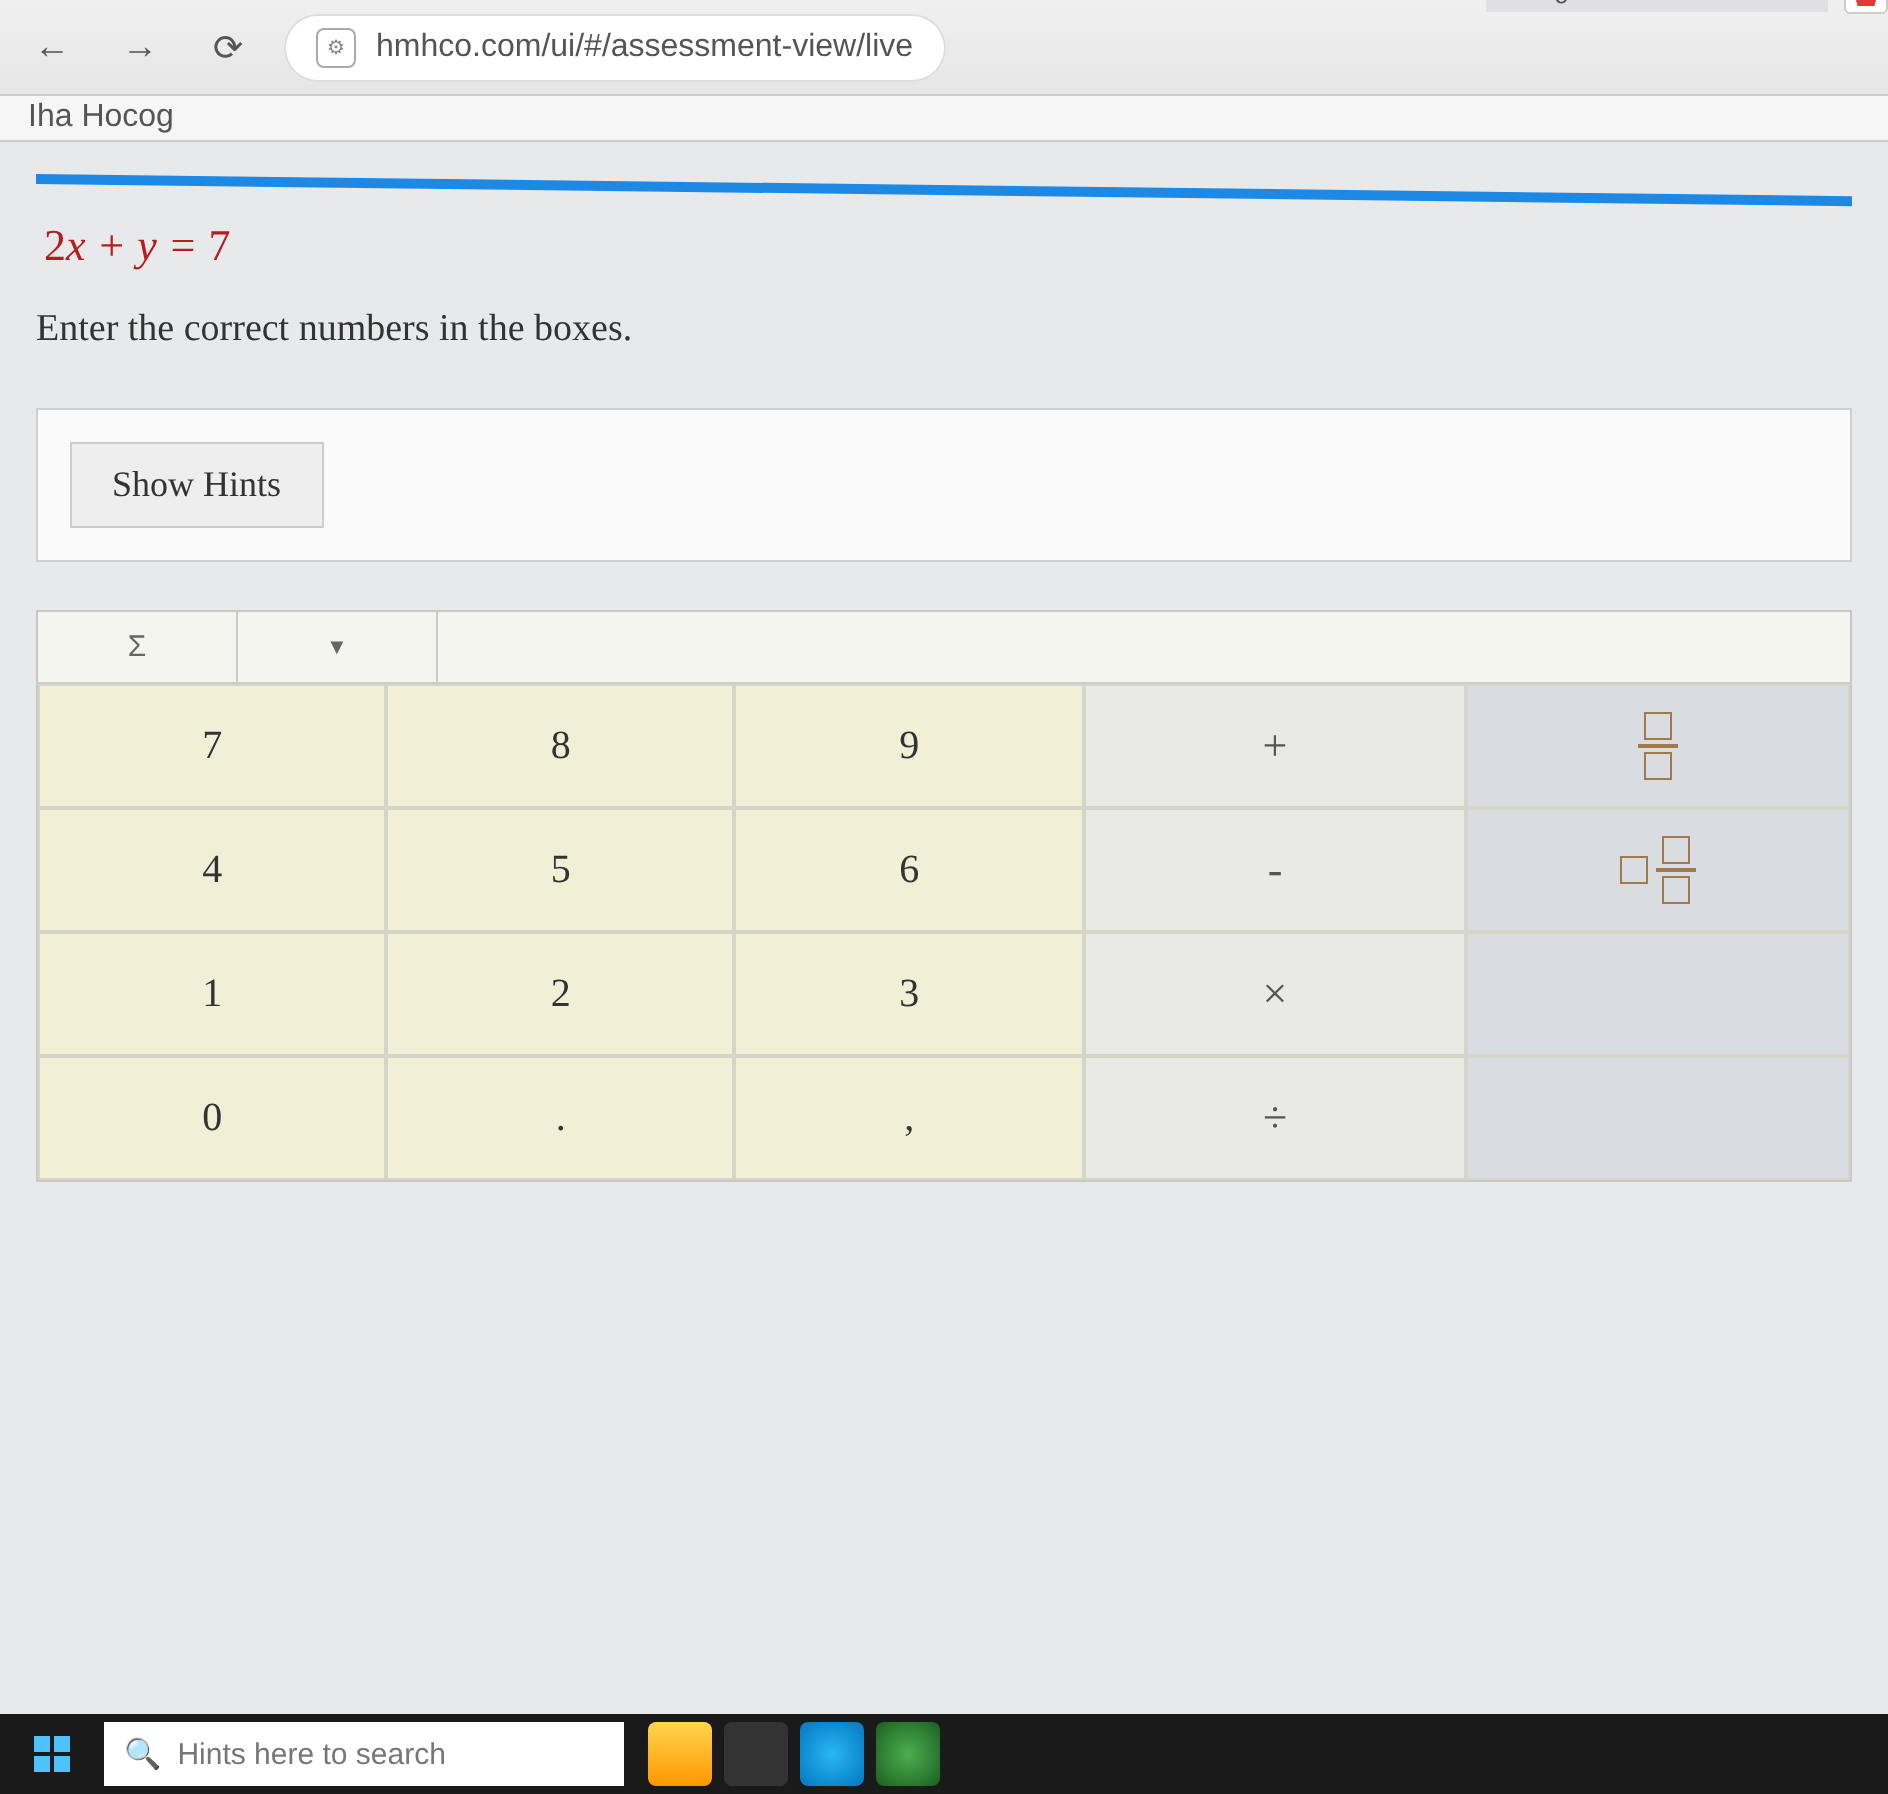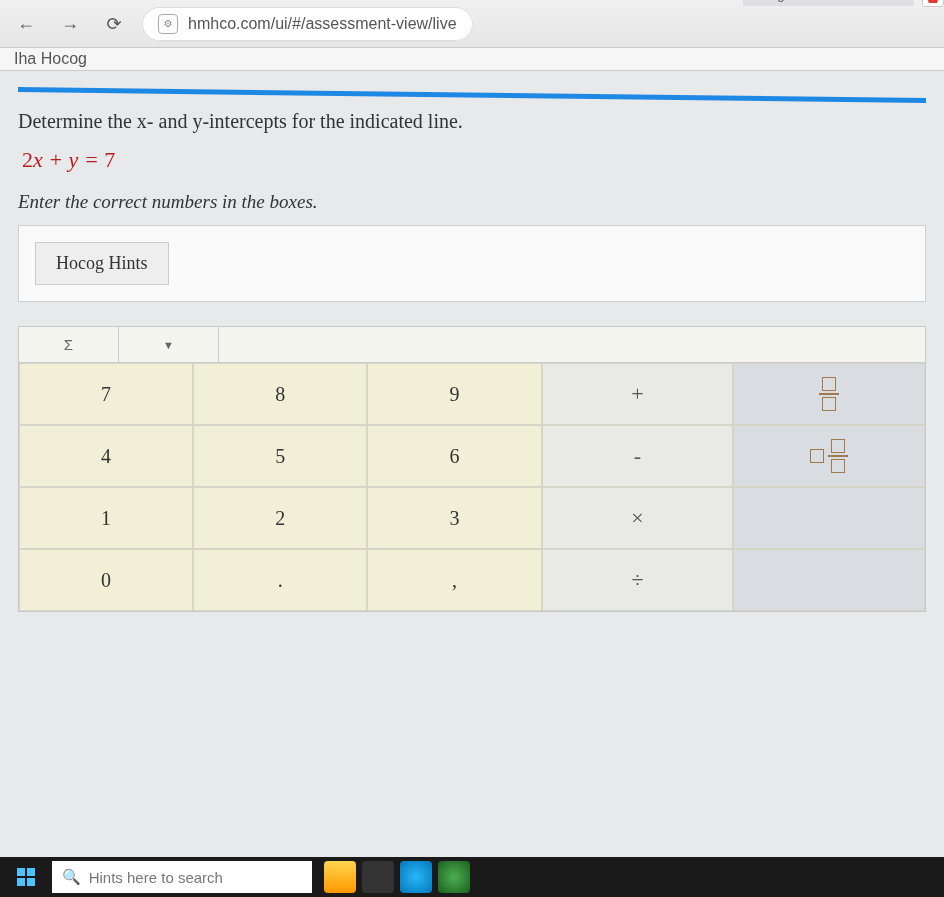--- a/index.html
+++ b/index.html
@@ -71,22 +71,21 @@
   font-family: Georgia, "Times New Roman", serif;
   font-size:20px; color:#333; margin-bottom:14px;
 }
 .equation{
   font-family: Georgia, serif; font-size:22px; color:#b91c1c;
   margin:6px 0 18px 4px; font-style:italic;
 }
 .equation .n{font-style:normal;}
 .instr{
   font-family: Georgia, serif; font-size:19px; color:#333;
-  margin-bottom:12px;
-  font-style:italic;
+  margin-bottom:28px;
 }
 .hintbox{
   border:1px solid #d0d0d0; padding:16px; margin-bottom:24px;
   background:#fafafa;
 }
 .hintbtn{
   display:inline-block; background:#eee; border:1px solid #ccc;
   padding:10px 20px; font-family:Georgia,serif; font-size:18px;
   color:#333; cursor:pointer;
 }
@@ -173,30 +172,29 @@
   </div>
 </div>
 
 <div class="student-bar">
   <span>Iha Hocog</span>
 </div>
 
 <div class="content">
   <div class="blue-rule"></div>
 
-  <div class="prompt">Determine the x- and y-intercepts for the indicated line.</div>
 
   <div class="equation">
     <span class="n">2</span>x + y = <span class="n">7</span>
   </div>
 
   <div class="instr">Enter the correct numbers in the boxes.</div>
 
   <div class="hintbox">
-    <div class="hintbtn">Hocog Hints</div>
+    <div class="hintbtn">Show Hints</div>
   </div>
 
 
   <div class="keypad">
     <div class="toolbar">
       <div class="tool">
         <span>Σ</span>
       </div>
       <div class="tool">
         <span class="caret">▼</span>

